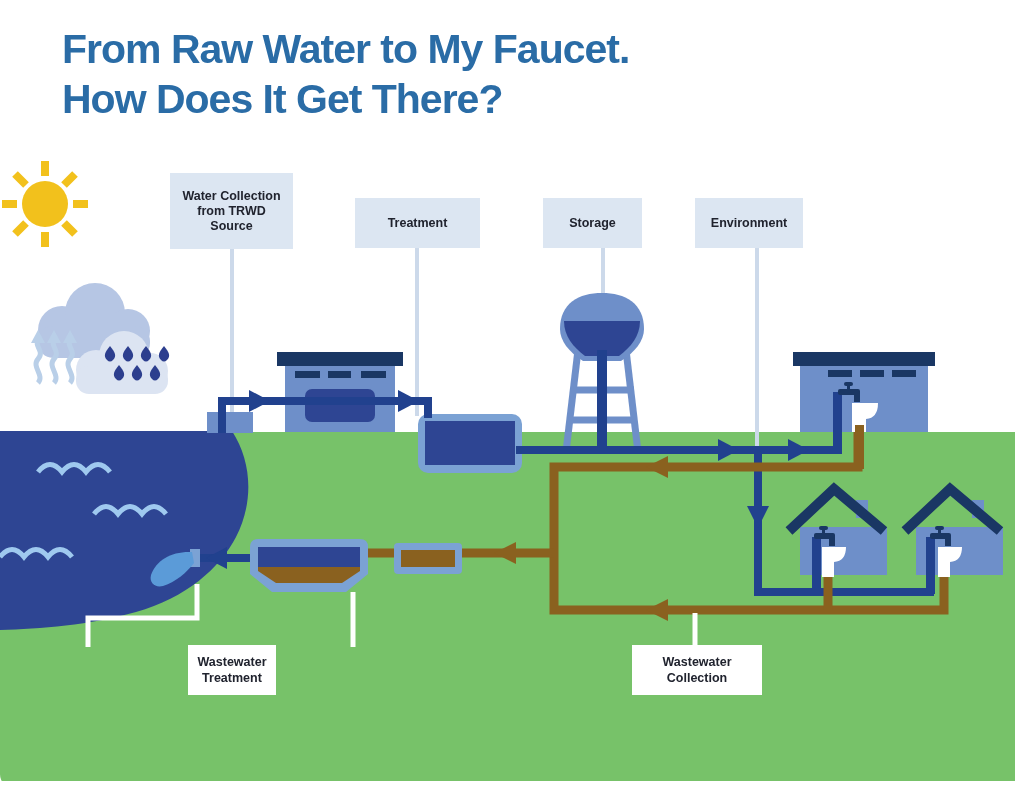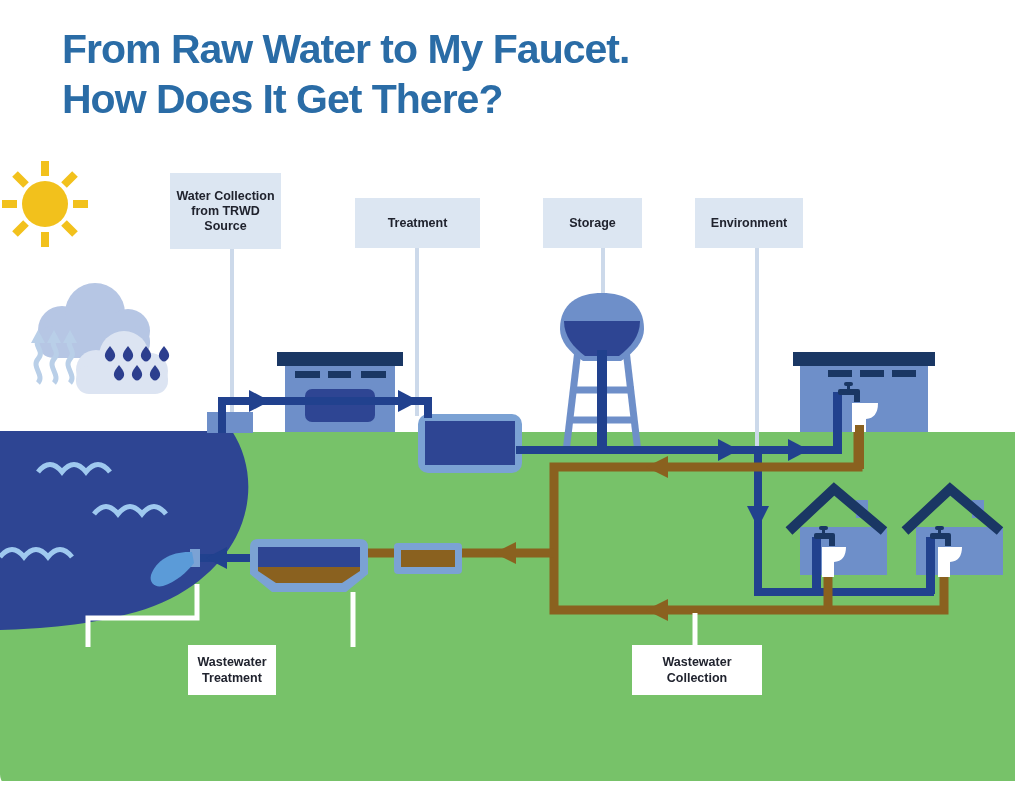--- a/index.html
+++ b/index.html
@@ -5,21 +5,21 @@
   html,body{margin:0;padding:0;background:#ffffff;}
   #page{position:relative;width:1024px;height:789px;background:#ffffff;overflow:hidden;
         font-family:"Liberation Sans",sans-serif;border-radius:15px;}
   #scene{position:absolute;left:0;top:0;}
   .title{position:absolute;left:62px;top:24px;font-size:41px;line-height:50px;
          font-weight:bold;letter-spacing:-1px;color:var(--title-blue);white-space:pre-line;}
   .box{position:absolute;display:flex;align-items:center;justify-content:center;
        text-align:center;font-weight:bold;white-space:pre-line;color:var(--label-text);}
   .stage{background:var(--label-box-bg);font-size:12.5px;line-height:15px;}
   .bottom{background:#ffffff;font-size:12.5px;line-height:16px;}
-  .s1{left:170px;top:173px;width:111px;height:76px;}
+  .s1{left:170px;top:173px;width:123px;height:76px;}
   .s2{left:355px;top:198px;width:125px;height:50px;}
   .s3{left:543px;top:198px;width:99px;height:50px;text-align:center;}
   .s4{left:695px;top:198px;width:108px;height:50px;}
   .b1{left:10px;top:645px;width:156px;height:50px;}
   .b2{left:188px;top:645px;width:88px;height:50px;}
   .b3{left:632px;top:645px;width:130px;height:50px;}
 </style>
 </head>
 <body>
 

